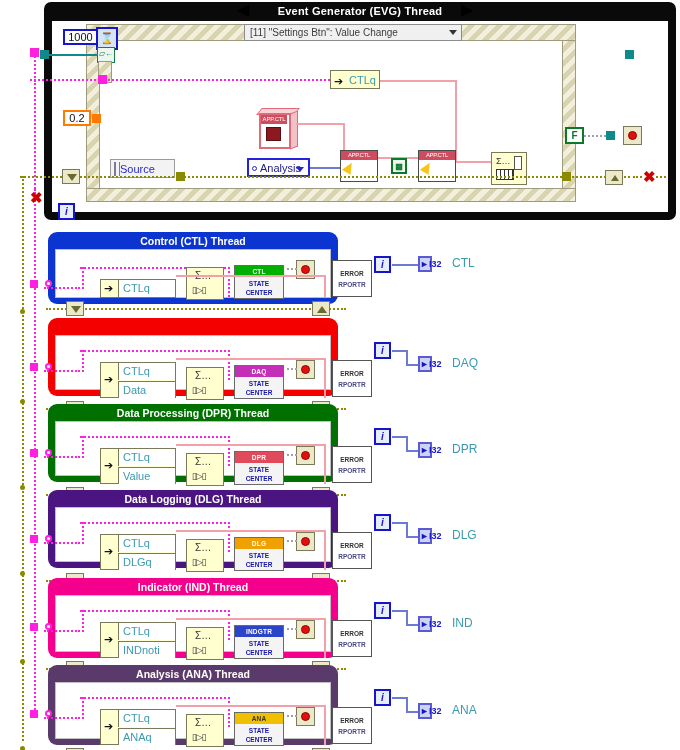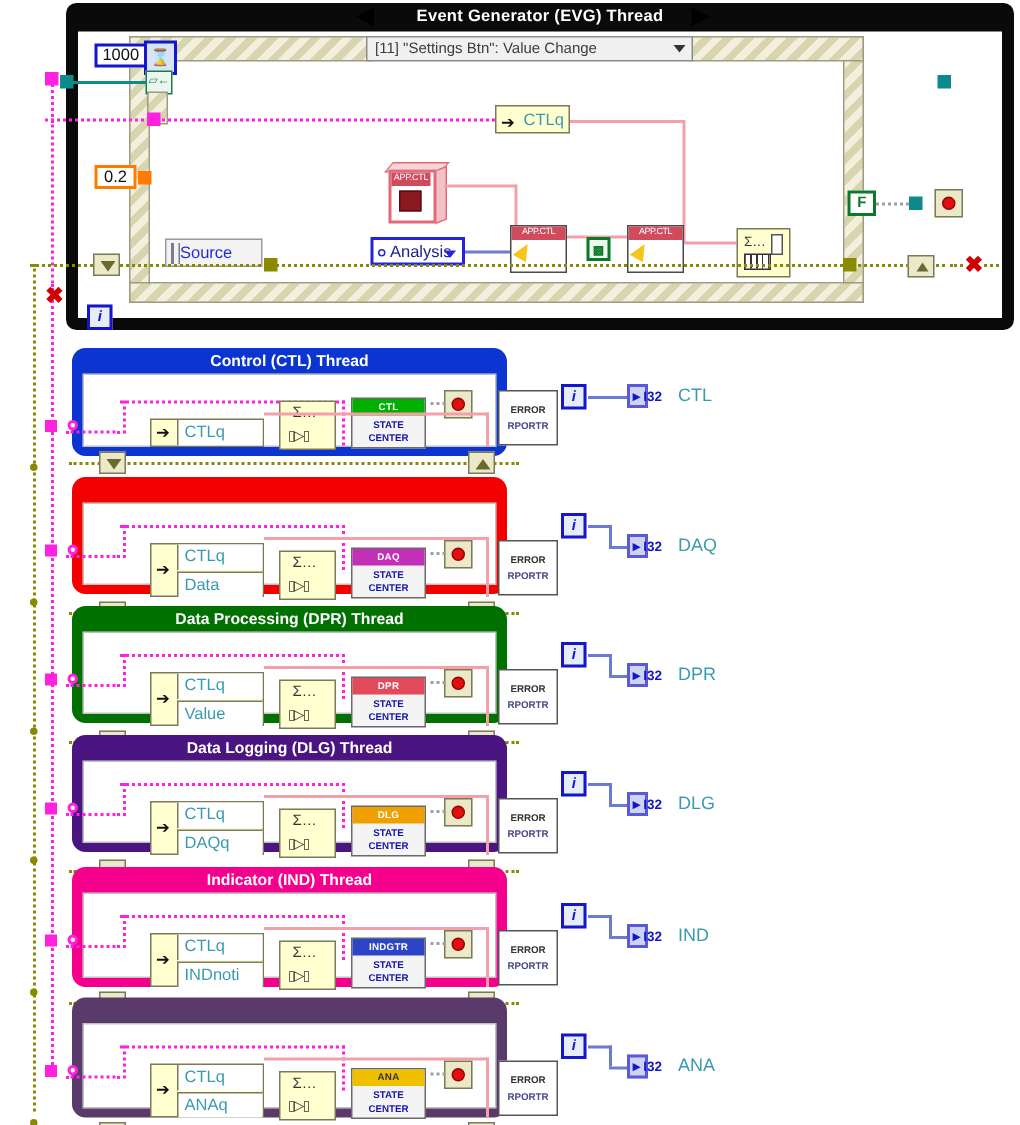--- a/index.html
+++ b/index.html
@@ -467,21 +467,21 @@
     <div class="panel" style="top: 490px; height: 78px; background: rgb(74, 21, 128);">
       <div class="ptitle">Data Logging (DLG) Thread</div>
       <div class="pbody">
         <div class="wire w-h pink" style="left:-12px;top:34px;width:36px;"></div>
         <div class="wire w-h pink" style="left:24px;top:14px;width:150px;"></div>
         <div class="wire w-v pink" style="left:26px;top:14px;height:22px;"></div>
         <div class="wire w-v pink" style="left:172px;top:14px;height:30px;"></div>
         <div class="qbox" style="left:44px;top:26px;width:76px;height:36px;">
           <span class="arr" style="top:10px">➔</span>
           <div class="row" style="top:0px">CTLq</div>
-          <div class="row b" style="top:18px">DAQq</div>
+          <div class="row b" style="top:18px">DLGq</div>
         </div>
         <div class="deq" style="left:130px;top:31px;">
           <span class="s1">Σ…</span>
           <span class="s2">▯▷▯</span>
         </div>
         <div class="sc" style="left:178px;top:29px;">
           <span class="tag" style="background:#f0a000;color:#ffffff">DLG</span>
           <span class="t2">STATE</span>
           <span class="t2" style="top:22px">CENTER</span>
         </div>
@@ -542,20 +542,21 @@
         <div class="wire w-v sol blue" style="left:350px;top:14px;height:14px;"></div>
         <div class="wire w-h sol blue" style="left:350px;top:28px;width:12px;"></div>
         <div class="i32" style="left:362px;top:20px;">►I32</div>
         <span class="i32tx" style="left:396px;top:20px;">IND</span>
         <div class="wire w-h olive" style="left:-10px;top:72px;width:300px;"></div>
         <div class="tun-dn" style="left:10px;top:65px;"></div>
         <div class="tun-up" style="left:256px;top:65px;"></div>
       </div>
     </div>
     <div class="panel" style="top: 665px; height: 80px; background: rgb(90, 58, 106);">
+      <div class="ptitle">Analysis (ANA) Thread</div>
       <div class="pbody">
         <div class="wire w-h pink" style="left:-12px;top:34px;width:36px;"></div>
         <div class="wire w-h pink" style="left:24px;top:14px;width:150px;"></div>
         <div class="wire w-v pink" style="left:26px;top:14px;height:22px;"></div>
         <div class="wire w-v pink" style="left:172px;top:14px;height:30px;"></div>
         <div class="qbox" style="left:44px;top:26px;width:76px;height:36px;">
           <span class="arr" style="top:10px">➔</span>
           <div class="row" style="top:0px">CTLq</div>
           <div class="row b" style="top:18px">ANAq</div>
         </div>

